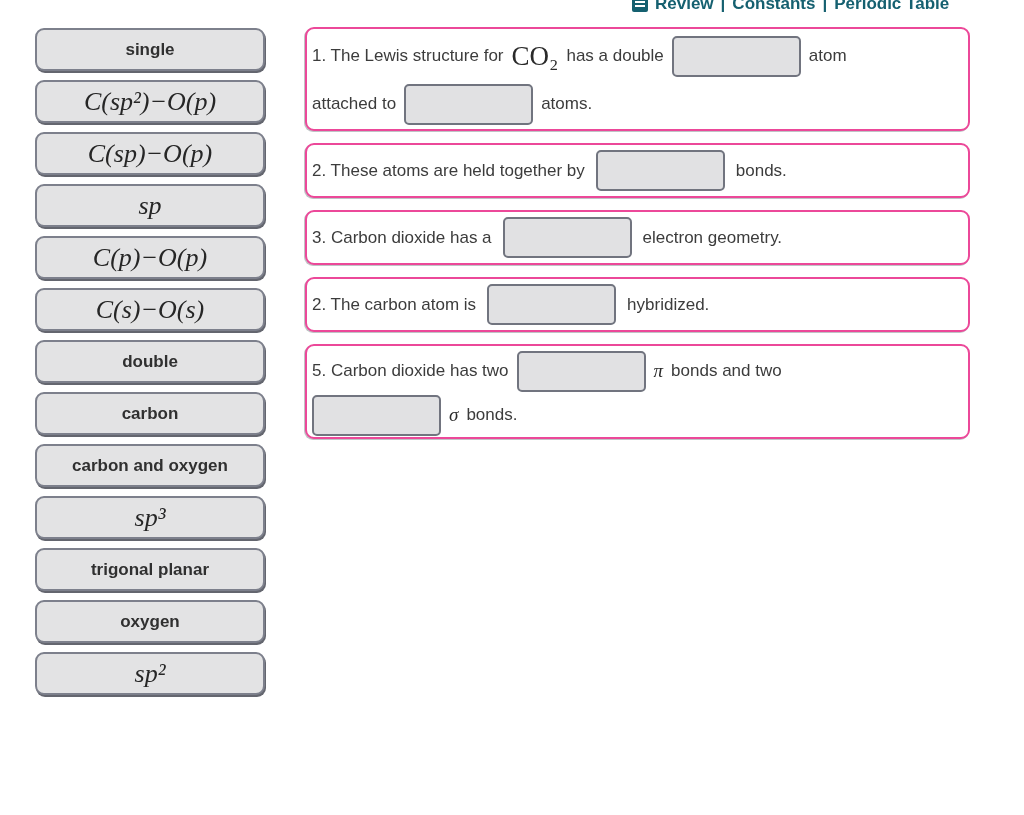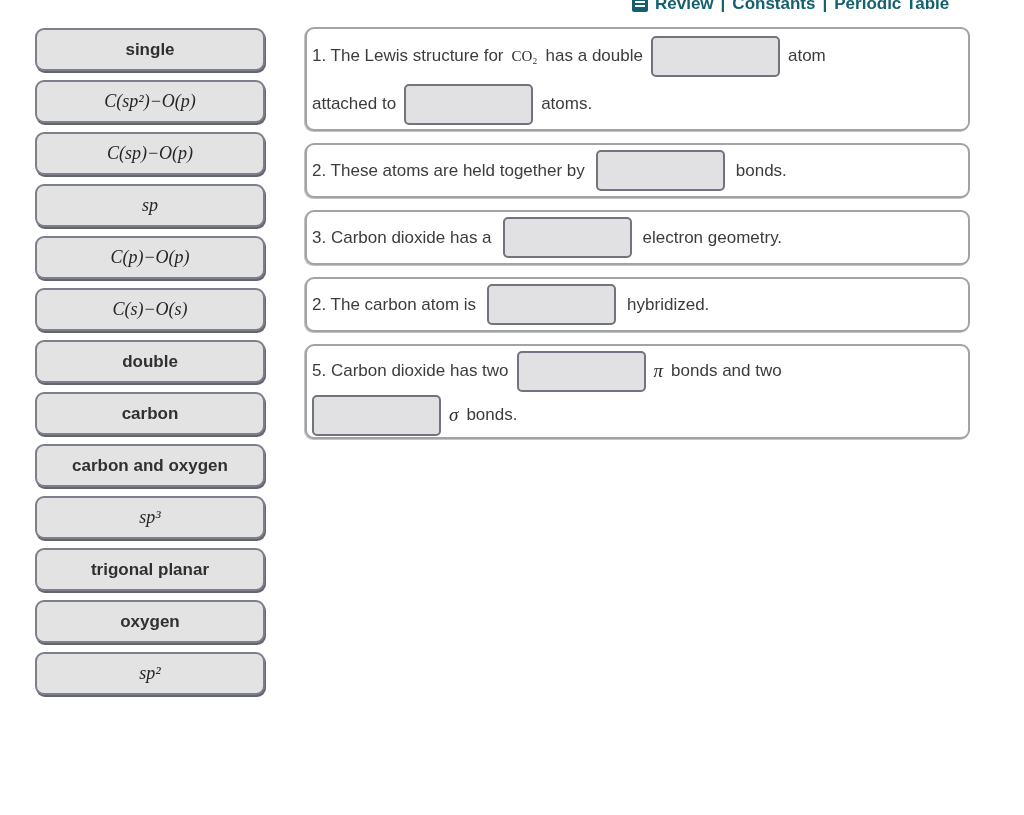--- a/index.html
+++ b/index.html
@@ -49,35 +49,35 @@
     cursor: grab;
   }
   .tile.word .tlabel {
     font-weight: bold;
     font-size: 17px;
     color: #303030;
   }
   .tile.math .tlabel {
     font-family: "Liberation Serif", "DejaVu Serif", serif;
     font-style: italic;
-    font-size: 18px;
+    font-size: 26px;
     color: #262626;
   }
 
   
   .statements {
     position: absolute;
     left: 305px;
     top: 27px;
     width: 665px;
   }
   .statement {
     width: 665px;
     background: #ffffff;
-    border: 2px solid #a3a3a3;
+    border: 2px solid #ec4899;
     border-radius: 9px;
     margin-bottom: 12px;
     padding: 0 5px;
     color: #3c3c3c;
     font-size: 17px;
     box-shadow: -1px 1px 0 0 rgba(74,82,91,0.35);
   }
   .statement.one-line {
     height: 55px;
     display: flex;
@@ -91,21 +91,21 @@
     display: flex;
     align-items: center;
     column-gap: 8px;
     height: 48px;
   }
   .statement.two-line.last .row { height: 44px; }
 
   .stext { white-space: nowrap; }
   .formula {
     font-family: "Liberation Serif", "DejaVu Serif", serif;
-    font-size: 15px;
+    font-size: 27px;
     color: #2a2a2a;
     white-space: nowrap;
   }
   .greek {
     font-family: "Liberation Serif", "DejaVu Serif", serif;
     font-style: italic;
     font-size: 19px;
     color: #2a2a2a;
   }
   .blank {

